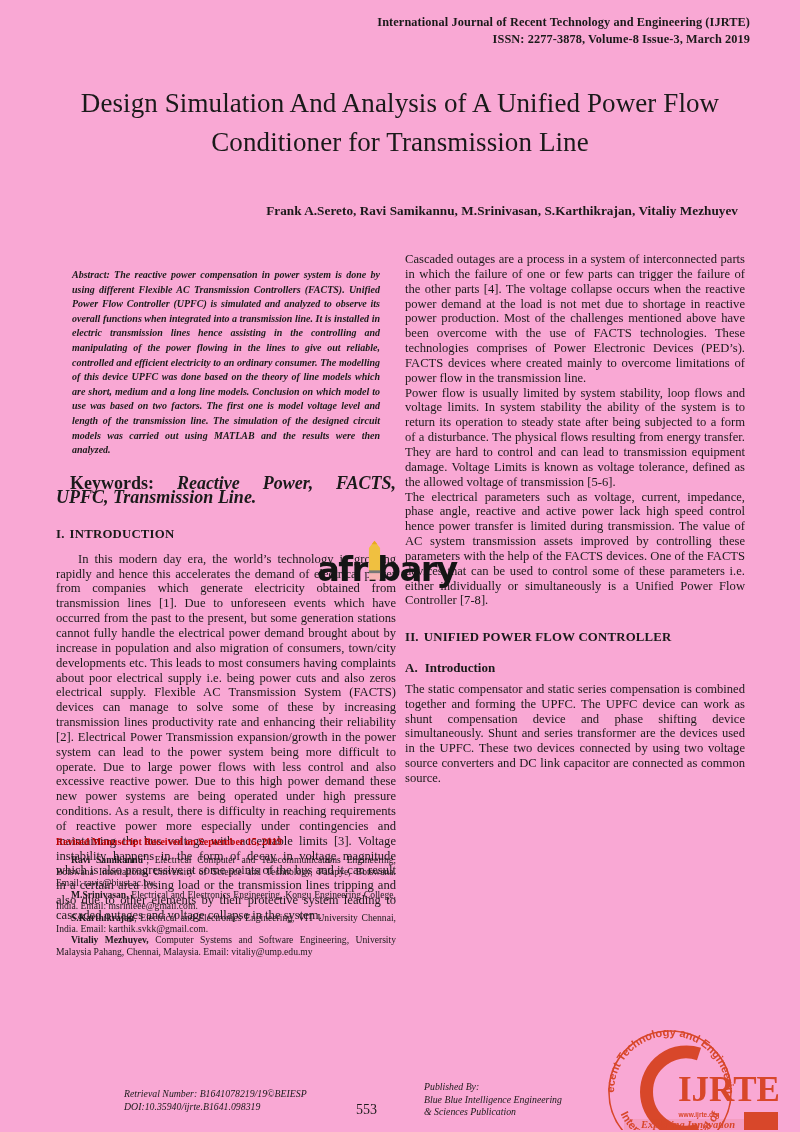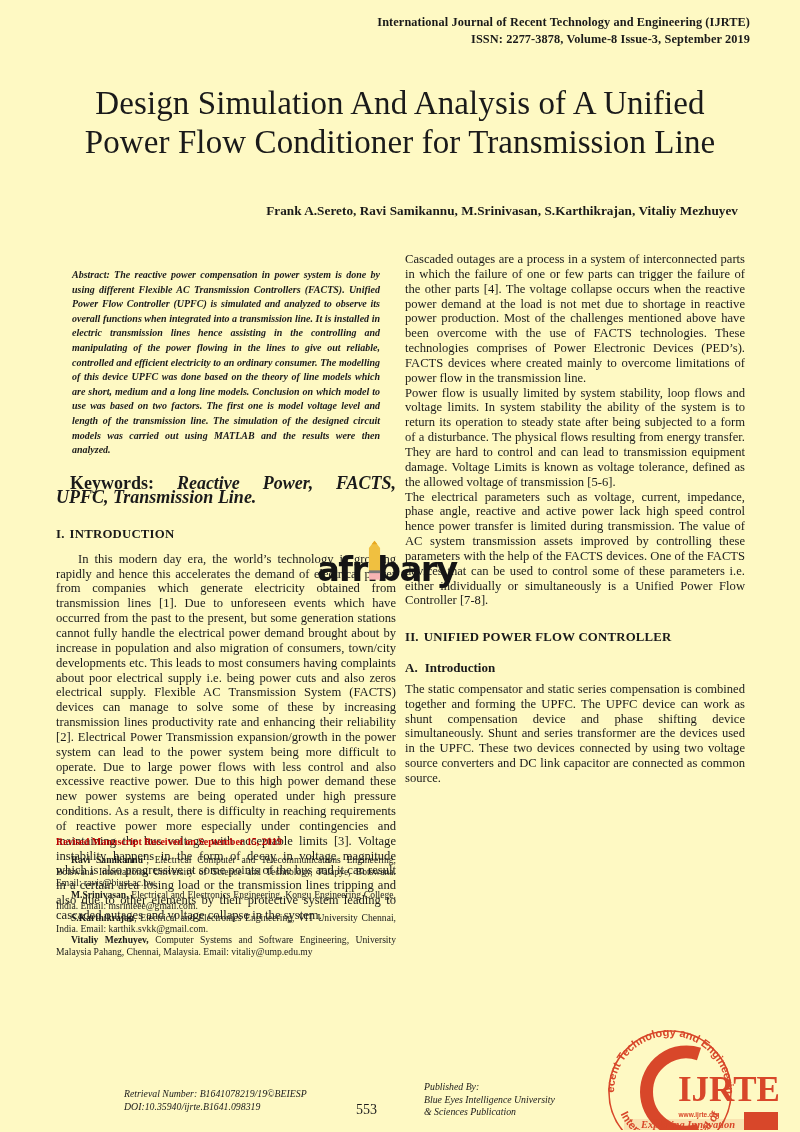--- a/index.html
+++ b/index.html
@@ -9,21 +9,21 @@
   }
   body {
     font-family: "Liberation Serif", serif;
     color: #1a1a1a;
   }
   #page {
     position: relative;
     width: 800px;
     height: 1132px;
     overflow: hidden;
-    background: #fef9c3;
+    background: #f9a8d4;
     text-decoration: underline;
   }
 
   
   .runhead {
     position: absolute;
     top: 14px;
     left: 56px;
     right: 50px;
     text-align: right;
@@ -34,21 +34,21 @@
   }
   .runhead .l2 { }
 
   
   .title {
     position: absolute;
     top: 84px;
     left: 62px;
     width: 676px;
     text-align: center;
-    font-size: 33px;
+    font-size: 27px;
     line-height: 39px;
     font-weight: normal;
     letter-spacing: 0.1px;
   }
 
   
   .authors {
     position: absolute;
     top: 203px;
     left: 62px;
@@ -200,21 +200,21 @@
     height: 44px;
   }
 </style>
 </head>
 <body>
 
 <div id="page">
 
   <div class="runhead">
     <div>International Journal of Recent Technology and Engineering (IJRTE)</div>
-    <div class="l2">ISSN: 2277-3878, Volume-8 Issue-3, September 2019</div>
+    <div class="l2">ISSN: 2277-3878, Volume-8 Issue-3, March 2019</div>
   </div>
 
   <div class="title">Design Simulation And Analysis of A Unified Power Flow Conditioner for Transmission Line</div>
 
   <div class="authors">Frank A.Sereto, Ravi Samikannu, M.Srinivasan, S.Karthikrajan, Vitaliy Mezhuyev</div>
 
   <div class="col col-left">
 
     <p class="abstract"><span>Abstract:</span><span> The reactive power compensation in power system is done by using different Flexible AC Transmission Controllers (FACTS). Unified Power Flow Controller (UPFC) is simulated and analyzed to observe its overall functions when integrated into a transmission line. It is installed in electric transmission lines hence assisting in the controlling and manipulating of the power flowing in the lines to give out reliable, controlled and efficient electricity to an ordinary consumer. The modelling of this device UPFC was done based on the theory of line models which are short, medium and a long line models. Conclusion on which model to use was based on two factors. The first one is model voltage level and length of the transmission line. The simulation of the designed circuit models was carried out using MATLAB and the results were then analyzed.</span></p>
 
@@ -249,21 +249,21 @@
       </div>
   </div>
 
   <div class="retrieval">
     <div>Retrieval Number: B1641078219/19©BEIESP</div>
     <div>DOI:10.35940/ijrte.B1641.098319</div>
   </div>
   <div class="pageno">553</div>
   <div class="publisher">
     <div>Published By:</div>
-    <div>Blue Eyes Intelligence University</div>
+    <div>Blue Blue Intelligence Engineering</div>
     <div>&amp; Sciences Publication</div>
   </div>
 
   <div class="logo">
     <svg width="190" height="112" viewBox="0 0 190 112">
       <defs>
         <path id="arcTop" d="M 18,74 A 56,56 0 0 1 130,74" fill="none"></path>
         <path id="arcBot" d="M 20,74 A 54,54 0 0 0 128,74" fill="none"></path>
       </defs>
 

